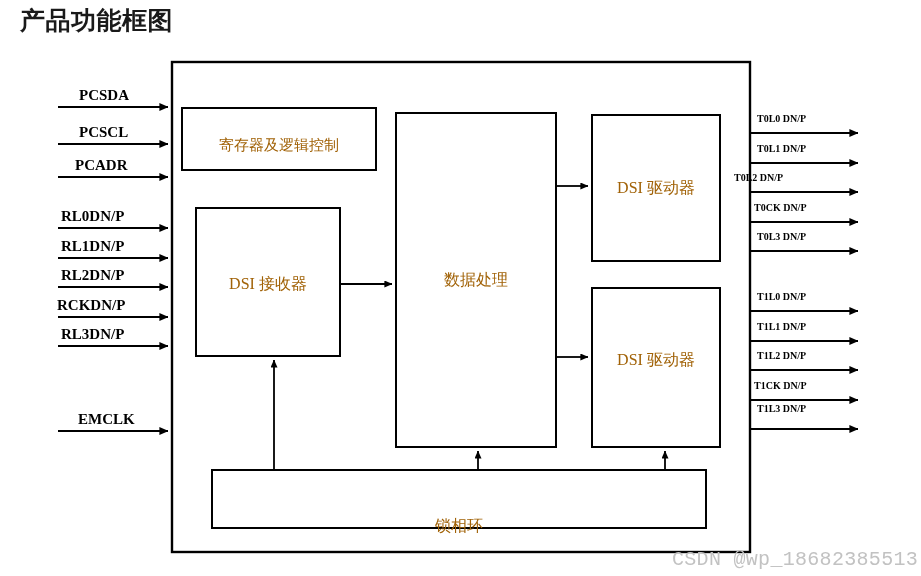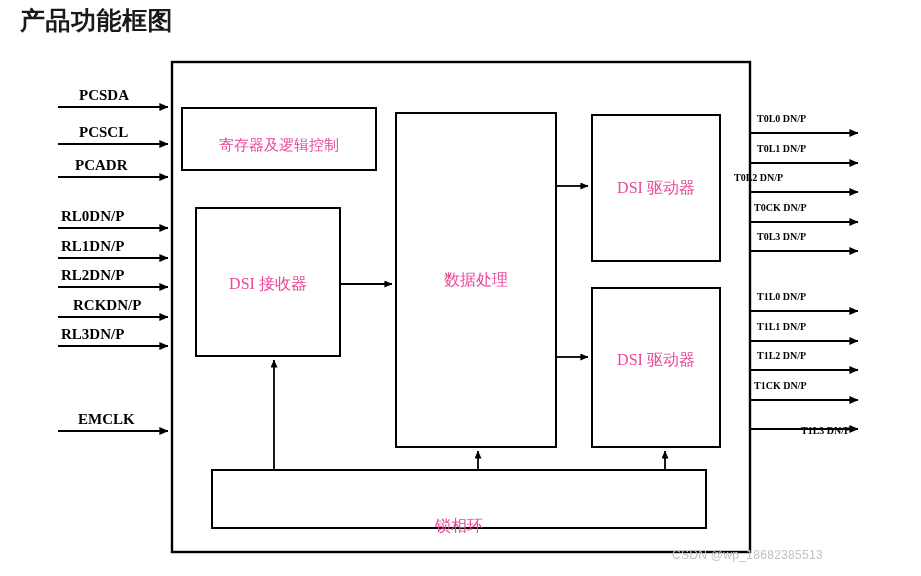--- a/index.html
+++ b/index.html
@@ -42,34 +42,34 @@
     line-height: 1;
     font-weight: bold;
   }
   .sig-label.right {
     font-size: 10px;
   }
   .block-label {
     position: absolute;
     font-family: "Liberation Serif", "DejaVu Serif", serif;
     font-size: 16px;
-    color: #ec4899;
+    color: #a16207;
     white-space: nowrap;
     transform: translate(-50%, -50%);
     text-align: center;
   }
   .block-label.small {
     font-size: 15px;
   }
   #watermark {
     position: absolute;
     left: 672px;
     top: 548px;
-    font-family: Liberation Sans, sans-serif;
-    font-size: 12px;
+    font-family: Liberation Mono, monospace;
+    font-size: 20px;
     color: #c2c2c2;
     white-space: nowrap;
     letter-spacing: 0.3px;
   }
 </style>
 </head>
 <body>
 
 <div id="page-title">产品功能框图</div>
 
@@ -150,30 +150,30 @@
 <div class="block-label" style="left:656px; top:360px;">DSI 驱动器</div>
 <div class="block-label" style="left:459px; top:488px;margin-top:38px;">锁相环</div>
 
 <div class="sig-label" style="left:79px; top:88px;">PCSDA</div>
 <div class="sig-label" style="left:79px; top:125px;">PCSCL</div>
 <div class="sig-label" style="left:75px; top:158px;">PCADR</div>
 
 <div class="sig-label" style="left:61px; top:209px;">RL0DN/P</div>
 <div class="sig-label" style="left:61px; top:239px;">RL1DN/P</div>
 <div class="sig-label" style="left:61px; top:268px;">RL2DN/P</div>
-<div class="sig-label" style="left:57px; top:298px;margin-left:16px;">RCKDN/P</div>
+<div class="sig-label" style="left:57px; top:298px;">RCKDN/P</div>
 <div class="sig-label" style="left:61px; top:327px;">RL3DN/P</div>
 
 <div class="sig-label" style="left:78px; top:412px;">EMCLK</div>
 
 <div class="sig-label right" style="left:757px; top:114px;">T0L0 DN/P</div>
 <div class="sig-label right" style="left:757px; top:144px;">T0L1 DN/P</div>
 <div class="sig-label right" style="left:734px; top:173px;">T0L2 DN/P</div>
 <div class="sig-label right" style="left:754px; top:203px;">T0CK DN/P</div>
 <div class="sig-label right" style="left:757px; top:232px;">T0L3 DN/P</div>
 
 <div class="sig-label right" style="left:757px; top:292px;">T1L0 DN/P</div>
 <div class="sig-label right" style="left:757px; top:322px;">T1L1 DN/P</div>
 <div class="sig-label right" style="left:757px; top:351px;">T1L2 DN/P</div>
 <div class="sig-label right" style="left:754px; top:381px;">T1CK DN/P</div>
-<div class="sig-label right" style="left:757px; top:426px;margin-left:44px;">T1L3 DN/P</div>
+<div class="sig-label right" style="left:757px; top:404px;">T1L3 DN/P</div>
 
 <div id="watermark">CSDN @wp_18682385513</div>
 
 </body></html>

